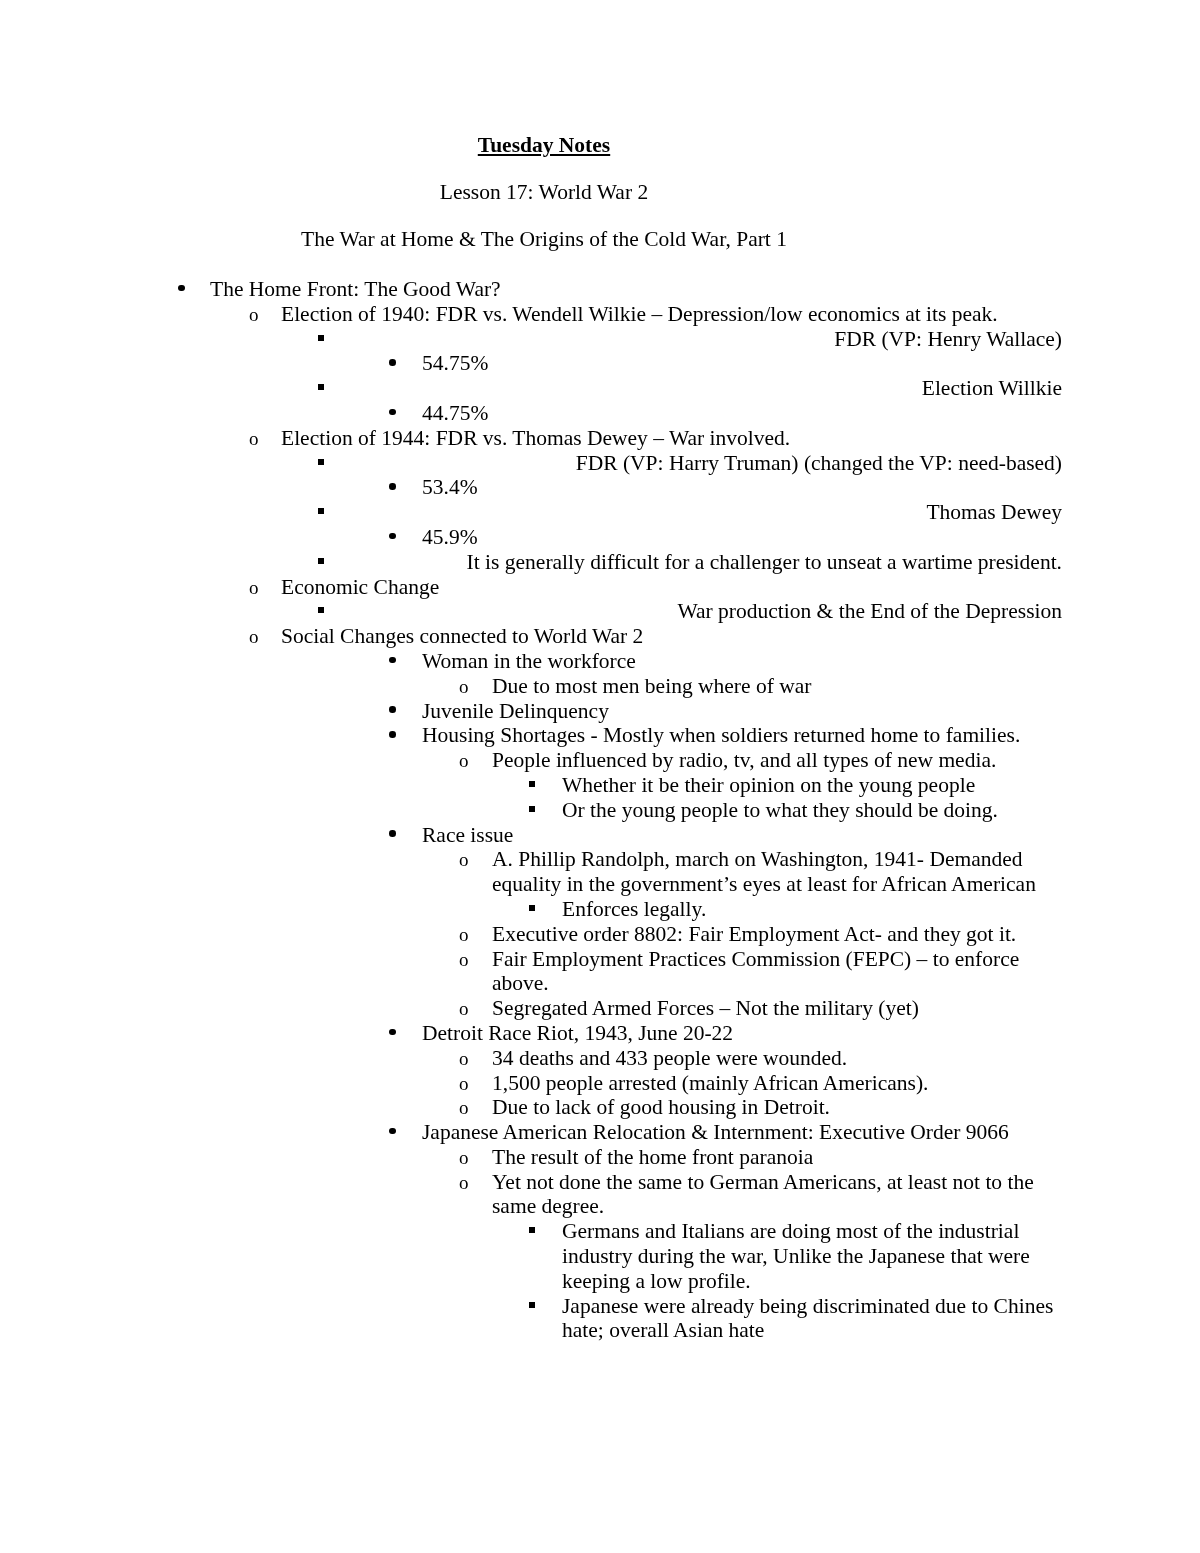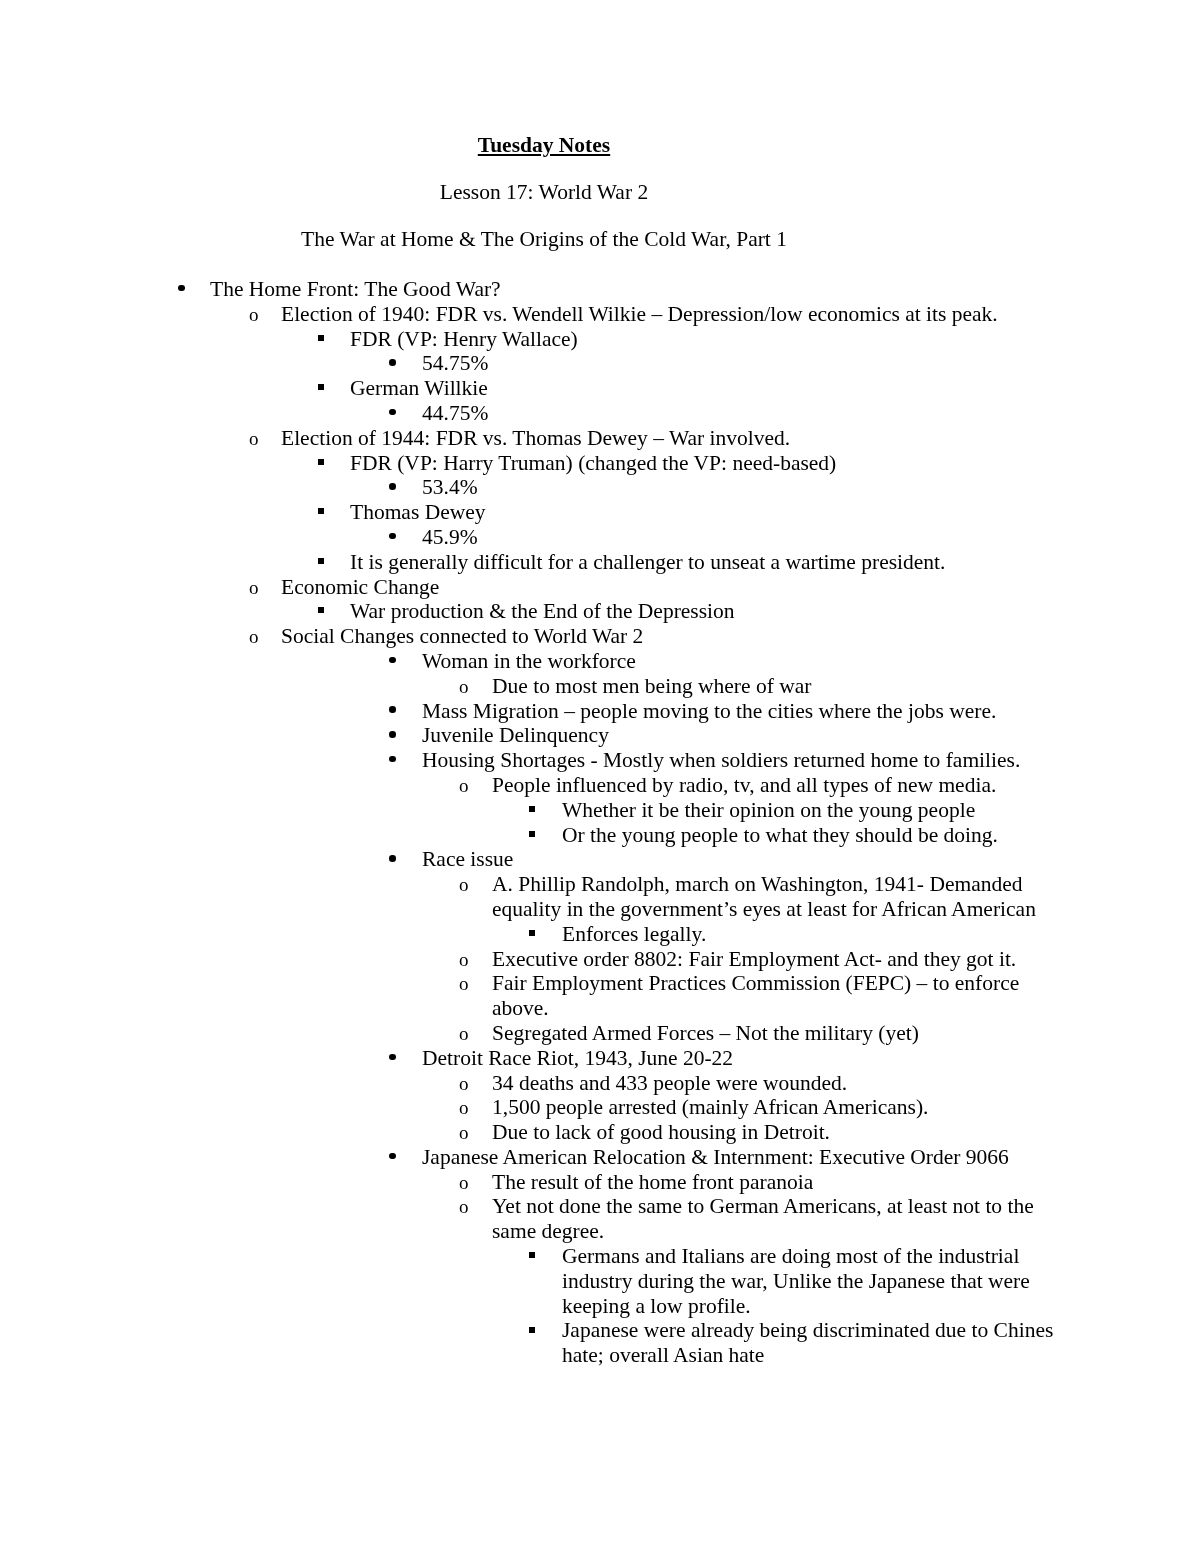--- a/index.html
+++ b/index.html
@@ -55,21 +55,21 @@
     line-height: 24.8px;
   }
   .li .txt {
     display: block;
     line-height: 24.8px;
   }
 
   
   .lv1 { margin-left: 178px; padding-left: 32px; max-width: 852px; }
   .lv2 { margin-left: 249px; padding-left: 32px; max-width: 781px; }
-  .lv3 { margin-left: 318px; padding-left: 32px; max-width: 712px; }
+  .lv3 { margin-left: 318px; padding-left: 32px; max-width: 712px; text-align: right; }
   .lv4 { margin-left: 389px; padding-left: 33px; max-width: 641px; }
   .lv5 { margin-left: 459px; padding-left: 33px; max-width: 571px; }
   .lv6 { margin-left: 529px; padding-left: 33px; max-width: 501px; font-family: Liberation Serif, serif; }
 
   
   .m-disc, .m-circle, .m-square {
     display: inline-block;
     vertical-align: middle;
     position: relative;
   }
@@ -112,21 +112,21 @@
       <div class="li lv3">
         <span class="marker"><span class="m-square"></span></span>
         <span class="txt">FDR (VP: Henry Wallace)</span>
       </div>
       <div class="li lv4">
         <span class="marker"><span class="m-disc"></span></span>
         <span class="txt">54.75%</span>
       </div>
       <div class="li lv3">
         <span class="marker"><span class="m-square"></span></span>
-        <span class="txt">German Willkie</span>
+        <span class="txt">Election Willkie</span>
       </div>
       <div class="li lv4">
         <span class="marker"><span class="m-disc"></span></span>
         <span class="txt">44.75%</span>
       </div>
       <div class="li lv2">
         <span class="marker"><span class="m-circle-glyph">o</span></span>
         <span class="txt">Election of 1944: FDR vs. Thomas Dewey – War involved.</span>
       </div>
       <div class="li lv3">
@@ -164,24 +164,20 @@
       <div class="li lv4">
         <span class="marker"><span class="m-disc"></span></span>
         <span class="txt">Woman in the workforce</span>
       </div>
       <div class="li lv5">
         <span class="marker"><span class="m-circle-glyph">o</span></span>
         <span class="txt">Due to most men being where of war</span>
       </div>
       <div class="li lv4">
         <span class="marker"><span class="m-disc"></span></span>
-        <span class="txt">Mass Migration – people moving to the cities where the jobs were.</span>
-      </div>
-      <div class="li lv4">
-        <span class="marker"><span class="m-disc"></span></span>
         <span class="txt">Juvenile Delinquency</span>
       </div>
       <div class="li lv4">
         <span class="marker"><span class="m-disc"></span></span>
         <span class="txt">Housing Shortages - Mostly when soldiers returned home to families.</span>
       </div>
       <div class="li lv5">
         <span class="marker"><span class="m-circle-glyph">o</span></span>
         <span class="txt">People influenced by radio, tv, and all types of new media.</span>
       </div>

